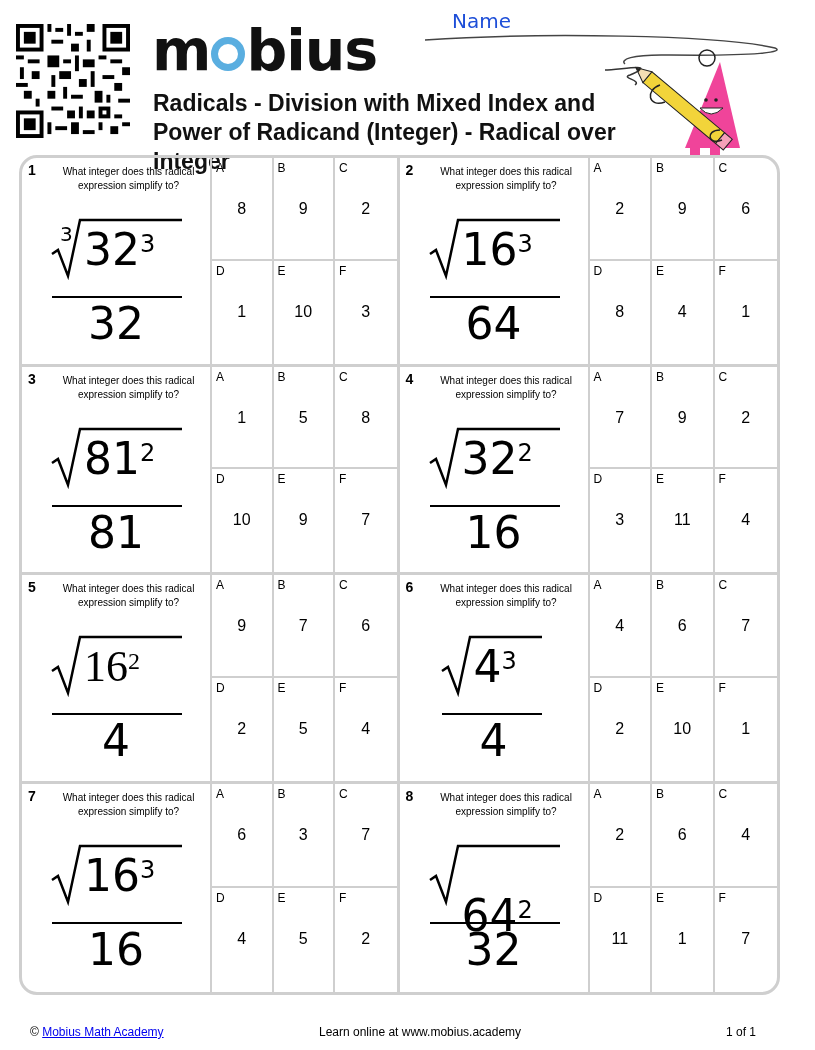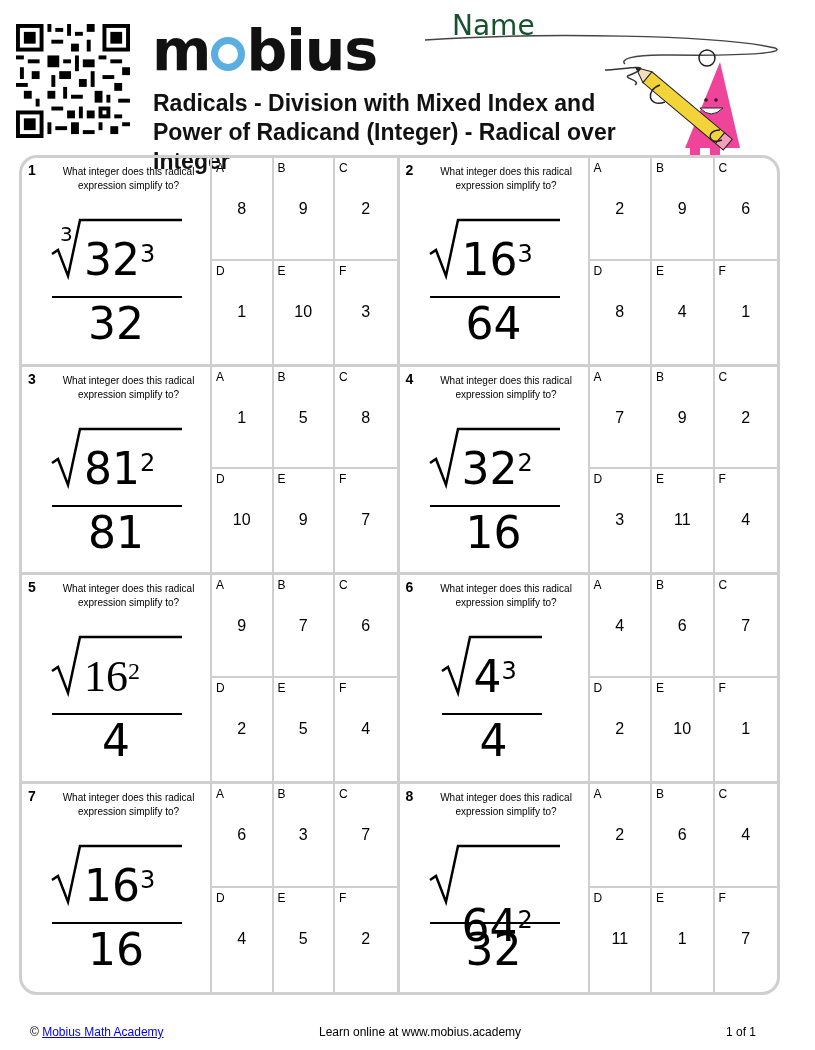--- a/index.html
+++ b/index.html
@@ -1,34 +1,34 @@
 <!DOCTYPE html>
 <html><head>
 <meta charset="utf-8">
 <style>
   * { box-sizing: border-box; margin: 0; padding: 0; }
   body { width: 815px; height: 1050px; background: #ffffff; position: relative; overflow: hidden; font-family: "Liberation Sans", sans-serif; color: #000; }
   .qr { position: absolute; left: 16px; top: 24px; width: 114px; height: 114px; }
   .logo { position: absolute; left: 152px; top: 22px; font-family: "DejaVu Sans", sans-serif; font-weight: bold; font-size: 57px; letter-spacing: -1px; line-height: 56px; color: #111; }
   .logo .o { display: inline-block; width: 34px; height: 34px; border-radius: 50%; border: 7px solid #5aaee0; vertical-align: -1px; margin: 0 1px; position: relative; }
   .title { position: absolute; left: 153px; top: 89px; width: 500px; font-weight: bold; font-size: 23px; line-height: 29px; color: #111; }
-  .name-label { position: absolute; left: 452px; top: 9px; font-family: "DejaVu Sans", sans-serif; font-size: 28px; color: #14532d; }
+  .name-label { position: absolute; left: 452px; top: 9px; font-family: "DejaVu Sans", sans-serif; font-size: 20px; color: #1d4ed8; }
   .deco { position: absolute; left: 420px; top: 30px; width: 380px; height: 130px; }
   .sheet { position: absolute; left: 19px; top: 155px; width: 761px; height: 840px; border: 3px solid #cfcfcf; border-radius: 18px; overflow: hidden; display: grid; grid-template-columns: 1fr 1fr; grid-template-rows: repeat(4, 1fr); background: transparent; }
   .problem { display: flex; border-right: 3px solid #cfcfcf; border-bottom: 3px solid #cfcfcf; }
   .problem:nth-child(2n) { border-right: none; }
   .problem:nth-last-child(-n+2) { border-bottom: none; }
   .question { width: 190px; position: relative; border-right: 2px solid #cfcfcf; }
   .qnum { position: absolute; left: 6px; top: 4px; font-weight: bold; font-size: 14px; }
   .qtext { position: absolute; left: 24px; top: 7px; width: 165px; text-align: center; font-size: 10px; line-height: 14px; }
   .expr { position: absolute; left: 0; right: 0; top: 48px; font-family: "DejaVu Sans", sans-serif; }
   .frac-line { position: absolute; left: 30px; width: 130px; top: 90px; height: 2px; background: #000; }
   .denom { position: absolute; left: 0; right: 0; top: 92px; text-align: center; font-size: 44px; line-height: 52px; }
   .radical-svg { position: absolute; left: 0; top: 0; }
-  .radicand { position: absolute; font-size: 44px; line-height: 68px; text-align: center; }
+  .radicand { position: absolute; font-size: 44px; line-height: 48px; text-align: center; }
   .radicand sup { font-size: 24px; vertical-align: top; position: relative; top: -6px; }
   .idx { position: absolute; font-size: 20px; }
   .choices { flex: 1; display: grid; grid-template-columns: repeat(3, 1fr); grid-template-rows: 1fr 1fr; }
   .choice { position: relative; border-right: 2px solid #cfcfcf; border-bottom: 2px solid #cfcfcf; }
   .choice:nth-child(3n) { border-right: none; }
   .choice:nth-child(n+4) { border-bottom: none; }
   .clabel { position: absolute; left: 4px; top: 3px; font-size: 12px; }
   .cval { position: absolute; left: 0; right: 0; top: 42px; text-align: center; font-size: 16px; }
   .footer { position: absolute; top: 1025px; font-size: 12px; }
   .footer a { color: #0000ee; text-decoration: underline; }

